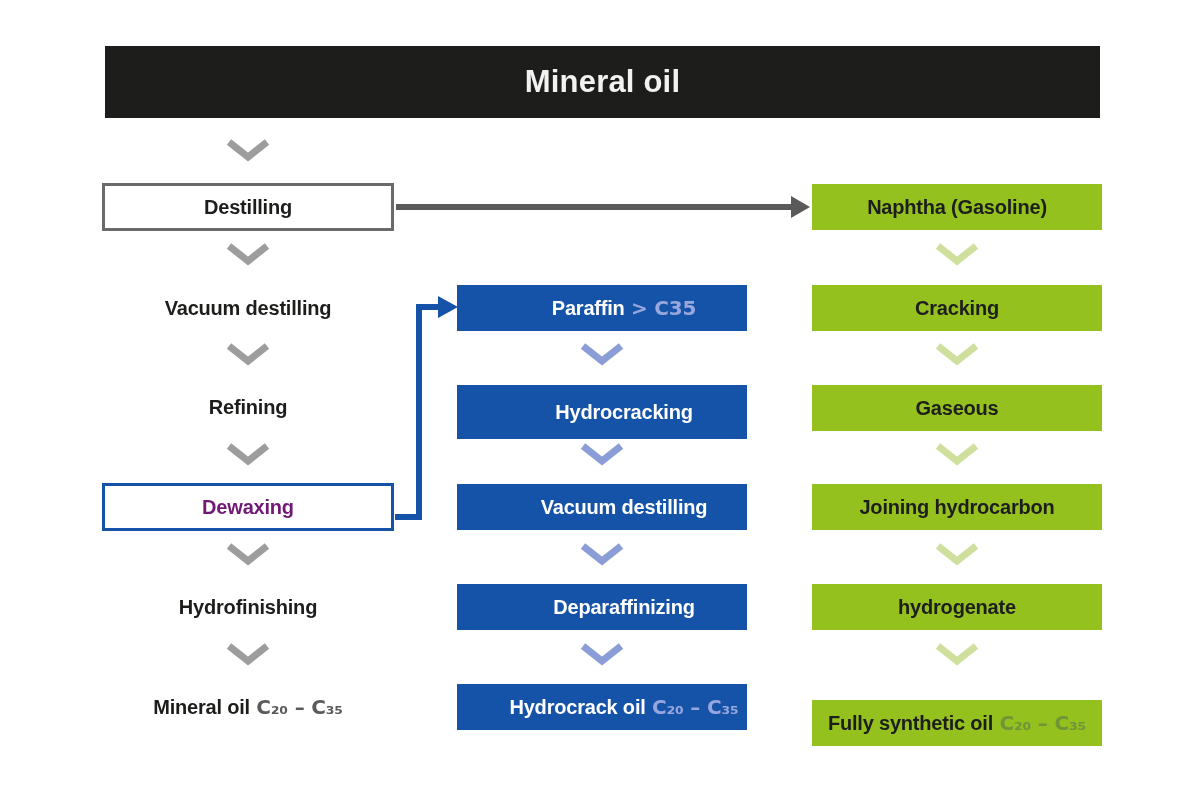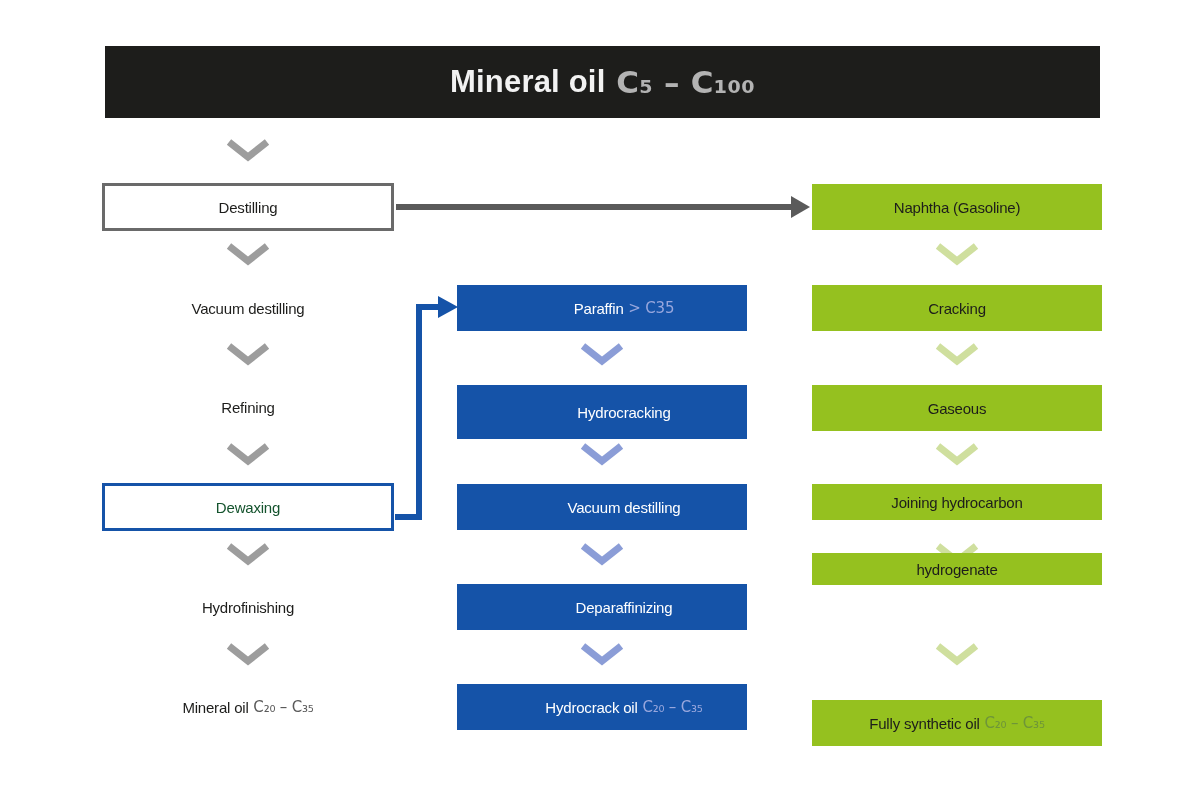--- a/index.html
+++ b/index.html
@@ -8,30 +8,30 @@
     font-family:"Liberation Sans","DejaVu Sans",sans-serif;
   }
   .banner{
     position:absolute;left:105px;top:46px;width:995px;height:72px;
     background:#1d1d1b;display:flex;align-items:center;justify-content:center;
     font-size:31px;font-weight:700;color:#f2f2f2;letter-spacing:0.2px;
   }
   .banner .range{color:#b3b3b3;margin-left:0.35em;font-family:"DejaVu Sans","Liberation Sans",sans-serif;}
   .node{
     position:absolute;display:flex;align-items:center;justify-content:center;
-    font-size:15px;font-weight:400;white-space:nowrap;letter-spacing:-0.2px;
+    font-size:20px;font-weight:700;white-space:nowrap;letter-spacing:-0.2px;
     box-sizing:border-box;
     text-align:center;
   }
   .col-left  {left:102px;width:292px;}
   .col-mid   {left:457px;width:290px;}
   .col-right {left:812px;width:290px;}
   .plain{color:#1d1d1b;background:transparent;}
   .outline-gray{background:#ffffff;border:3px solid #6a6a6a;color:#1d1d1b;}
-  .outline-blue{background:#ffffff;border:3px solid #1553a8;color:#14532d;}
+  .outline-blue{background:#ffffff;border:3px solid #1553a8;color:#701a75;}
   .box-blue{background:#1553a8;color:#ffffff;padding-left:44px;}
   .box-green{background:#95c11f;color:#1d1d1b;}
   .range{margin-left:0.32em;font-family:"DejaVu Sans","Liberation Sans",sans-serif;}
   .box-blue .range{color:#98a7dd;}
   .box-green .range{color:#6e9539;}
   .plain .range{color:#5a5a5a;}
   .chev{position:absolute;width:46px;height:24px;}
   .overlay{position:absolute;left:0;top:0;width:1200px;height:800px;pointer-events:none;}
 </style>
 </head>
@@ -45,21 +45,20 @@
       <polygon points="791,196 810,207 791,218" fill="#5a5a5a"></polygon>
     </g>
     <g>
       <polyline points="395,517 419,517 419,307 440,307" fill="none" stroke="#1553a8" stroke-width="6"></polyline>
       <polygon points="438,296 458,307 438,318" fill="#1553a8"></polygon>
     </g>
   </svg>
 
   <div class="banner">
     <span>Mineral oil</span>
-    <span class="range">C₅ – C₁₀₀</span>
   </div>
 
   <svg class="chev" style="left:225px;top:138px" viewBox="0 0 46 24">
       <polyline points="4,4 23,19 42,4" fill="none" stroke="#9d9d9d" stroke-width="7"></polyline>
     </svg>
   <svg class="chev" style="left:225px;top:242px" viewBox="0 0 46 24">
       <polyline points="4,4 23,19 42,4" fill="none" stroke="#9d9d9d" stroke-width="7"></polyline>
     </svg>
   <svg class="chev" style="left:225px;top:342px" viewBox="0 0 46 24">
       <polyline points="4,4 23,19 42,4" fill="none" stroke="#9d9d9d" stroke-width="7"></polyline>
@@ -143,24 +142,24 @@
 
   <div class="node col-right box-green" style="top:184px;height:46px">
     <span>Naphtha (Gasoline)</span>
   </div>
   <div class="node col-right box-green" style="top:385px;height:46px">
     <span>Gaseous</span>
   </div>
   <div class="node col-right box-green" style="top:285px;height:46px">
     <span>Cracking</span>
   </div>
-  <div class="node col-right box-green" style="top:484px;height:36px">
+  <div class="node col-right box-green" style="top:484px;height:46px">
     <span>Joining hydrocarbon</span>
   </div>
-  <div class="node col-right box-green" style="top:553px;height:32px">
+  <div class="node col-right box-green" style="top:584px;height:46px">
     <span>hydrogenate</span>
   </div>
   <div class="node col-right box-green" style="top:700px;height:46px">
     <span>Fully synthetic oil</span>
     <span class="range">C₂₀ – C₃₅</span>
   </div>
 
 </div>
 
 </body></html>

